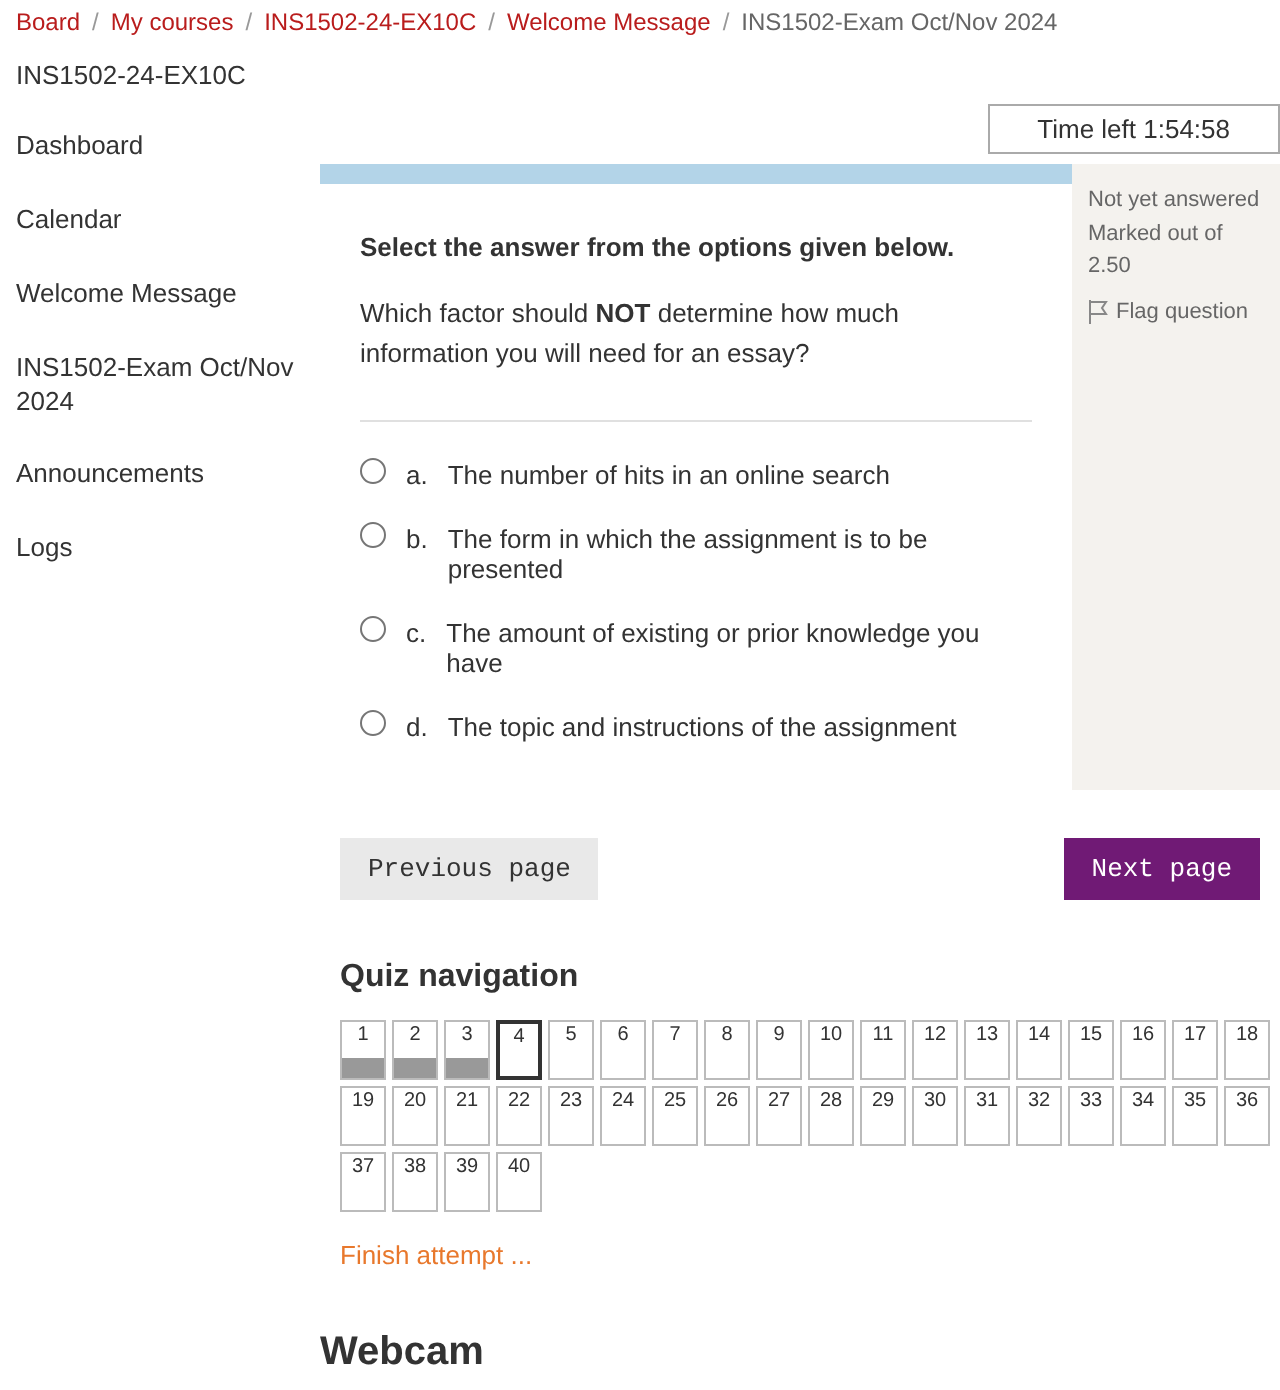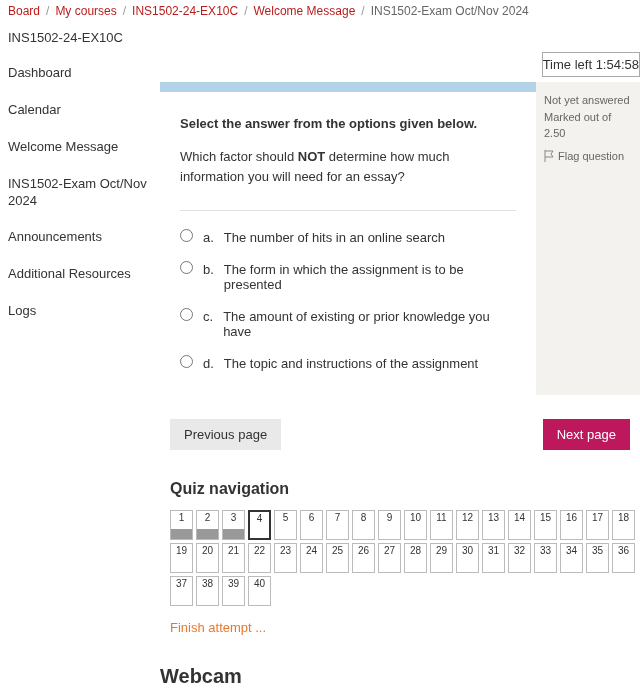--- a/index.html
+++ b/index.html
@@ -10,21 +10,21 @@
   .breadcrumb .bc-link { color: #b91c1c; }
   .breadcrumb .sep { color: #999; }
 
   .layout { display: flex; }
   .sidebar { width: 160px; padding: 8px 6px 6px 8px; }
   .sidebar .course-code { font-size: 13px; color: #333; margin-bottom: 20px; }
   .sidebar .nav-item { font-size: 13px; color: #333; margin-bottom: 20px; cursor: pointer; line-height: 1.3; }
 
   .main { flex: 1; position: relative; padding-top: 60px; }
 
-  .timeleft { position: absolute; top: 30px; right: 0; border: 1px solid #aaa; padding: 4px 0; font-size: 13px; background: #fff; white-space: nowrap; }
+  .timeleft { position: absolute; top: 30px; right: 0; border: 1px solid #aaa; padding: 4px 24px; font-size: 13px; background: #fff; white-space: nowrap; }
 
   .question-wrap { display: flex; }
   .qcontent {
     flex: 1;
     background: #fff;
     padding: 0;
   }
   .qcontent .qbar { height: 10px; background: #b3d4e8; }
   .qcontent .qbody { padding: 24px 20px 24px 20px; }
   .qtext-heading { font-weight: bold; font-size: 13px; margin-bottom: 16px; }
@@ -42,23 +42,23 @@
     font-size: 11px;
     color: #666;
     line-height: 1.5;
   }
   .qinfo .qnum-label { }
   .qinfo .qnum { font-size: 14px; font-weight: bold; color: #555; }
   .qinfo .flag { display: flex; align-items: center; gap: 4px; margin-top: 6px; cursor: pointer; }
   .flag-icon { width: 10px; height: 12px; display: inline-block; }
 
   .nav-buttons { margin: 24px 10px 0 10px; display: flex; justify-content: space-between; }
-  .btn { padding: 8px 14px; font-size: 13px; cursor: pointer; border: none; }
+  .btn { padding: 8px 14px; font-size: 13px; cursor: pointer; border: none; font-family: Liberation Mono, monospace; }
   .btn-prev { background: #e9e9e9; color: #333; }
-  .btn-next { background: #be185d; color: #fff; }
+  .btn-next { background: #701a75; color: #fff; }
 
   .quiz-nav { margin: 30px 0 0 10px; }
   .quiz-nav h3 { font-size: 16px; font-weight: bold; margin-bottom: 12px; }
   .qgrid { display: flex; flex-wrap: wrap; gap: 3px; }
   .qcell {
     width: 23px; height: 30px;
     border: 1px solid #bbb;
     font-size: 10px;
     text-align: center;
     padding-top: 1px;
@@ -93,21 +93,20 @@
 
 <div class="layout">
 
   <div class="sidebar">
     <div class="course-code">INS1502-24-EX10C</div>
     <div class="nav-item">Dashboard</div>
     <div class="nav-item">Calendar</div>
     <div class="nav-item">Welcome Message</div>
     <div class="nav-item">INS1502-Exam Oct/Nov 2024</div>
     <div class="nav-item">Announcements</div>
-    <div class="nav-item">Additional Resources</div>
     <div class="nav-item">Logs</div>
   </div>
 
   <div class="main">
 
     <div class="timeleft">
       <span>Time left </span><span>1:54:58</span>
     </div>
 
     <div class="question-wrap">

